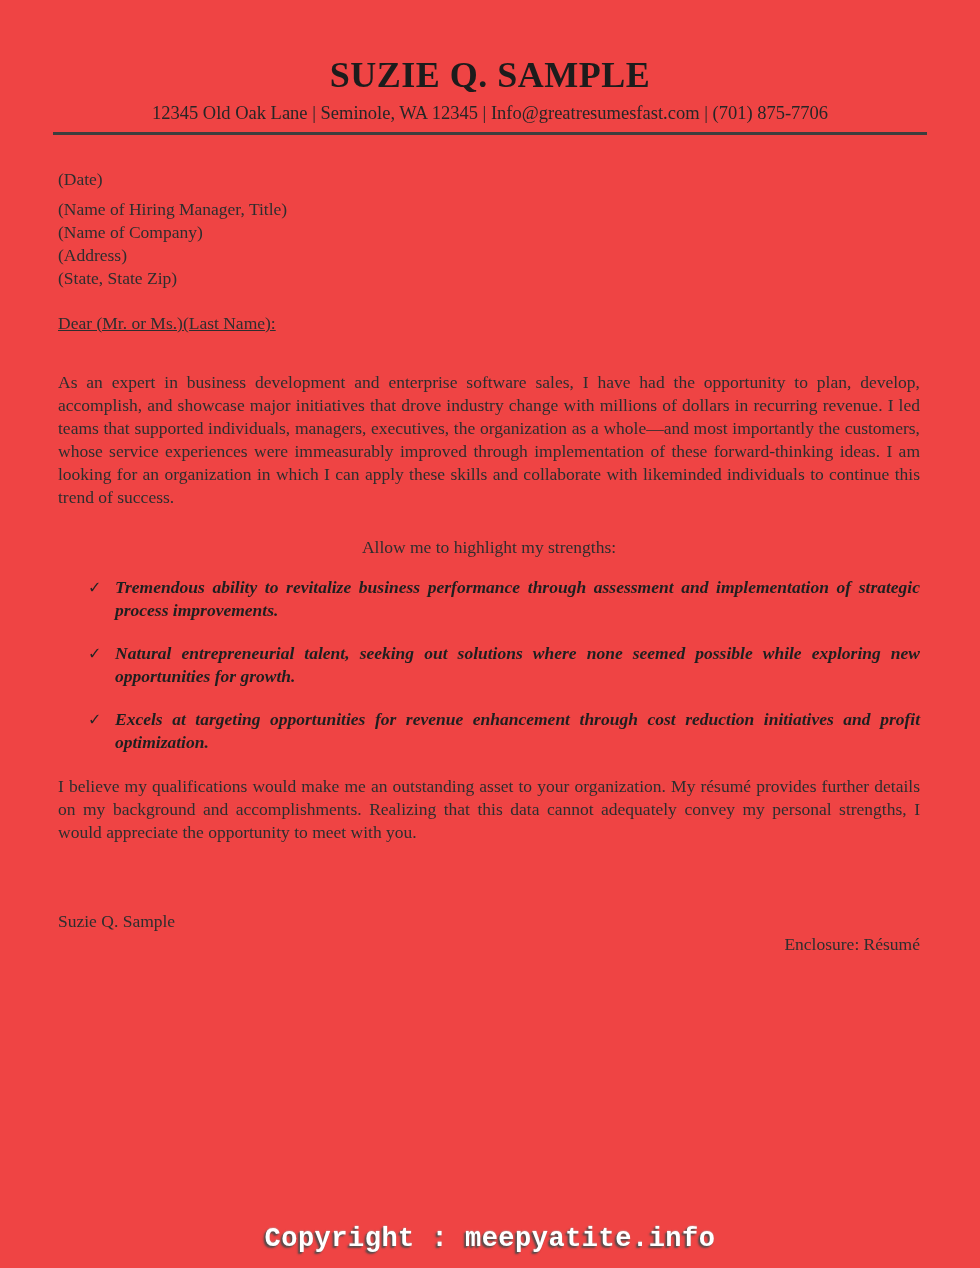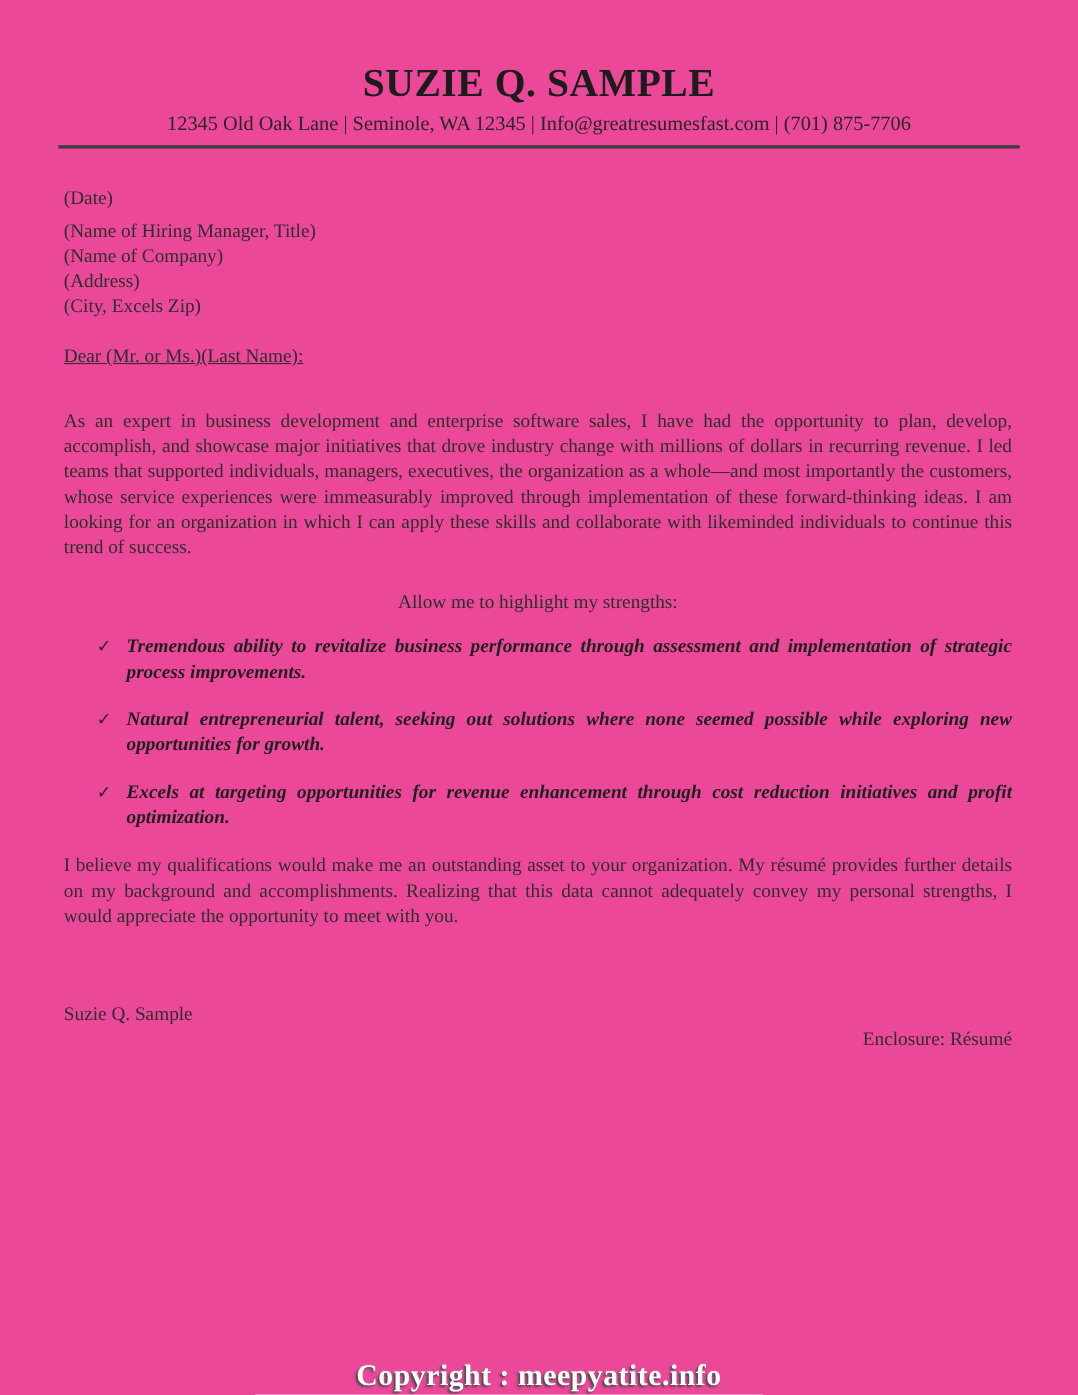--- a/index.html
+++ b/index.html
@@ -1,20 +1,20 @@
 <!DOCTYPE html>
 <html><head>
 <meta charset="utf-8">
 <style>
   html, body { margin: 0; padding: 0; background: #ffffff; }
   .page {
     position: relative;
     width: 980px;
     height: 1268px;
-    background: #ec4899;
+    background: #ef4444;
     font-family: "Liberation Serif", serif;
     color: #2e2e2e;
     overflow: hidden;
     box-sizing: border-box;
   }
   .header { text-align: center; padding-top: 54px; }
   .header-name {
     margin: 0;
     font-size: 36px;
     font-weight: bold;
@@ -62,23 +62,23 @@
     color: #1f1f1f;
   }
   .closing-para { margin-top: 21px; text-align: justify; }
   .valediction { margin-top: 46px; }
   .signature-name { margin-top: 66px; }
   .enclosure { margin-top: 0; text-align: right; }
   .watermark {
     position: absolute;
     left: 0;
     right: 0;
-    bottom: 2px;
+    bottom: 14px;
     text-align: center;
-    font-family: Liberation Serif, serif;
+    font-family: Liberation Mono, monospace;
     font-weight: bold;
     font-size: 27px;
     letter-spacing: 0.5px;
     color: #ffffff;
     text-shadow:
       -2px 2px 2px rgba(70, 70, 70, 0.85),
       -1px 1px 1px rgba(110, 110, 110, 0.70),
       0 -1px 1px rgba(170, 170, 170, 0.40);
   }
 </style>
@@ -94,21 +94,21 @@
   </div>
 
   <div class="letter">
 
     <div class="date-line">(Date)</div>
 
     <div class="recipient-block">
       <div>(Name of Hiring Manager, Title)</div>
       <div>(Name of Company)</div>
       <div>(Address)</div>
-      <div>(City, Excels Zip)</div>
+      <div>(State, State Zip)</div>
     </div>
 
     <div class="salutation">Dear (Mr. or Ms.)(Last Name):</div>
 
     <div class="para">As an expert in business development and enterprise software sales, I have had the opportunity to plan, develop, accomplish, and showcase major initiatives that drove industry change with millions of dollars in recurring revenue. I led teams that supported individuals, managers, executives, the organization as a whole—and most importantly the customers, whose service experiences were immeasurably improved through implementation of these forward-thinking ideas.  I am looking for an organization in which I can apply these skills and collaborate with likeminded individuals to continue this trend of success.</div>
 
     <div class="strengths-intro">Allow me to highlight my strengths:</div>
 
     <ul class="bullets">
       <li class="bullet-item">

